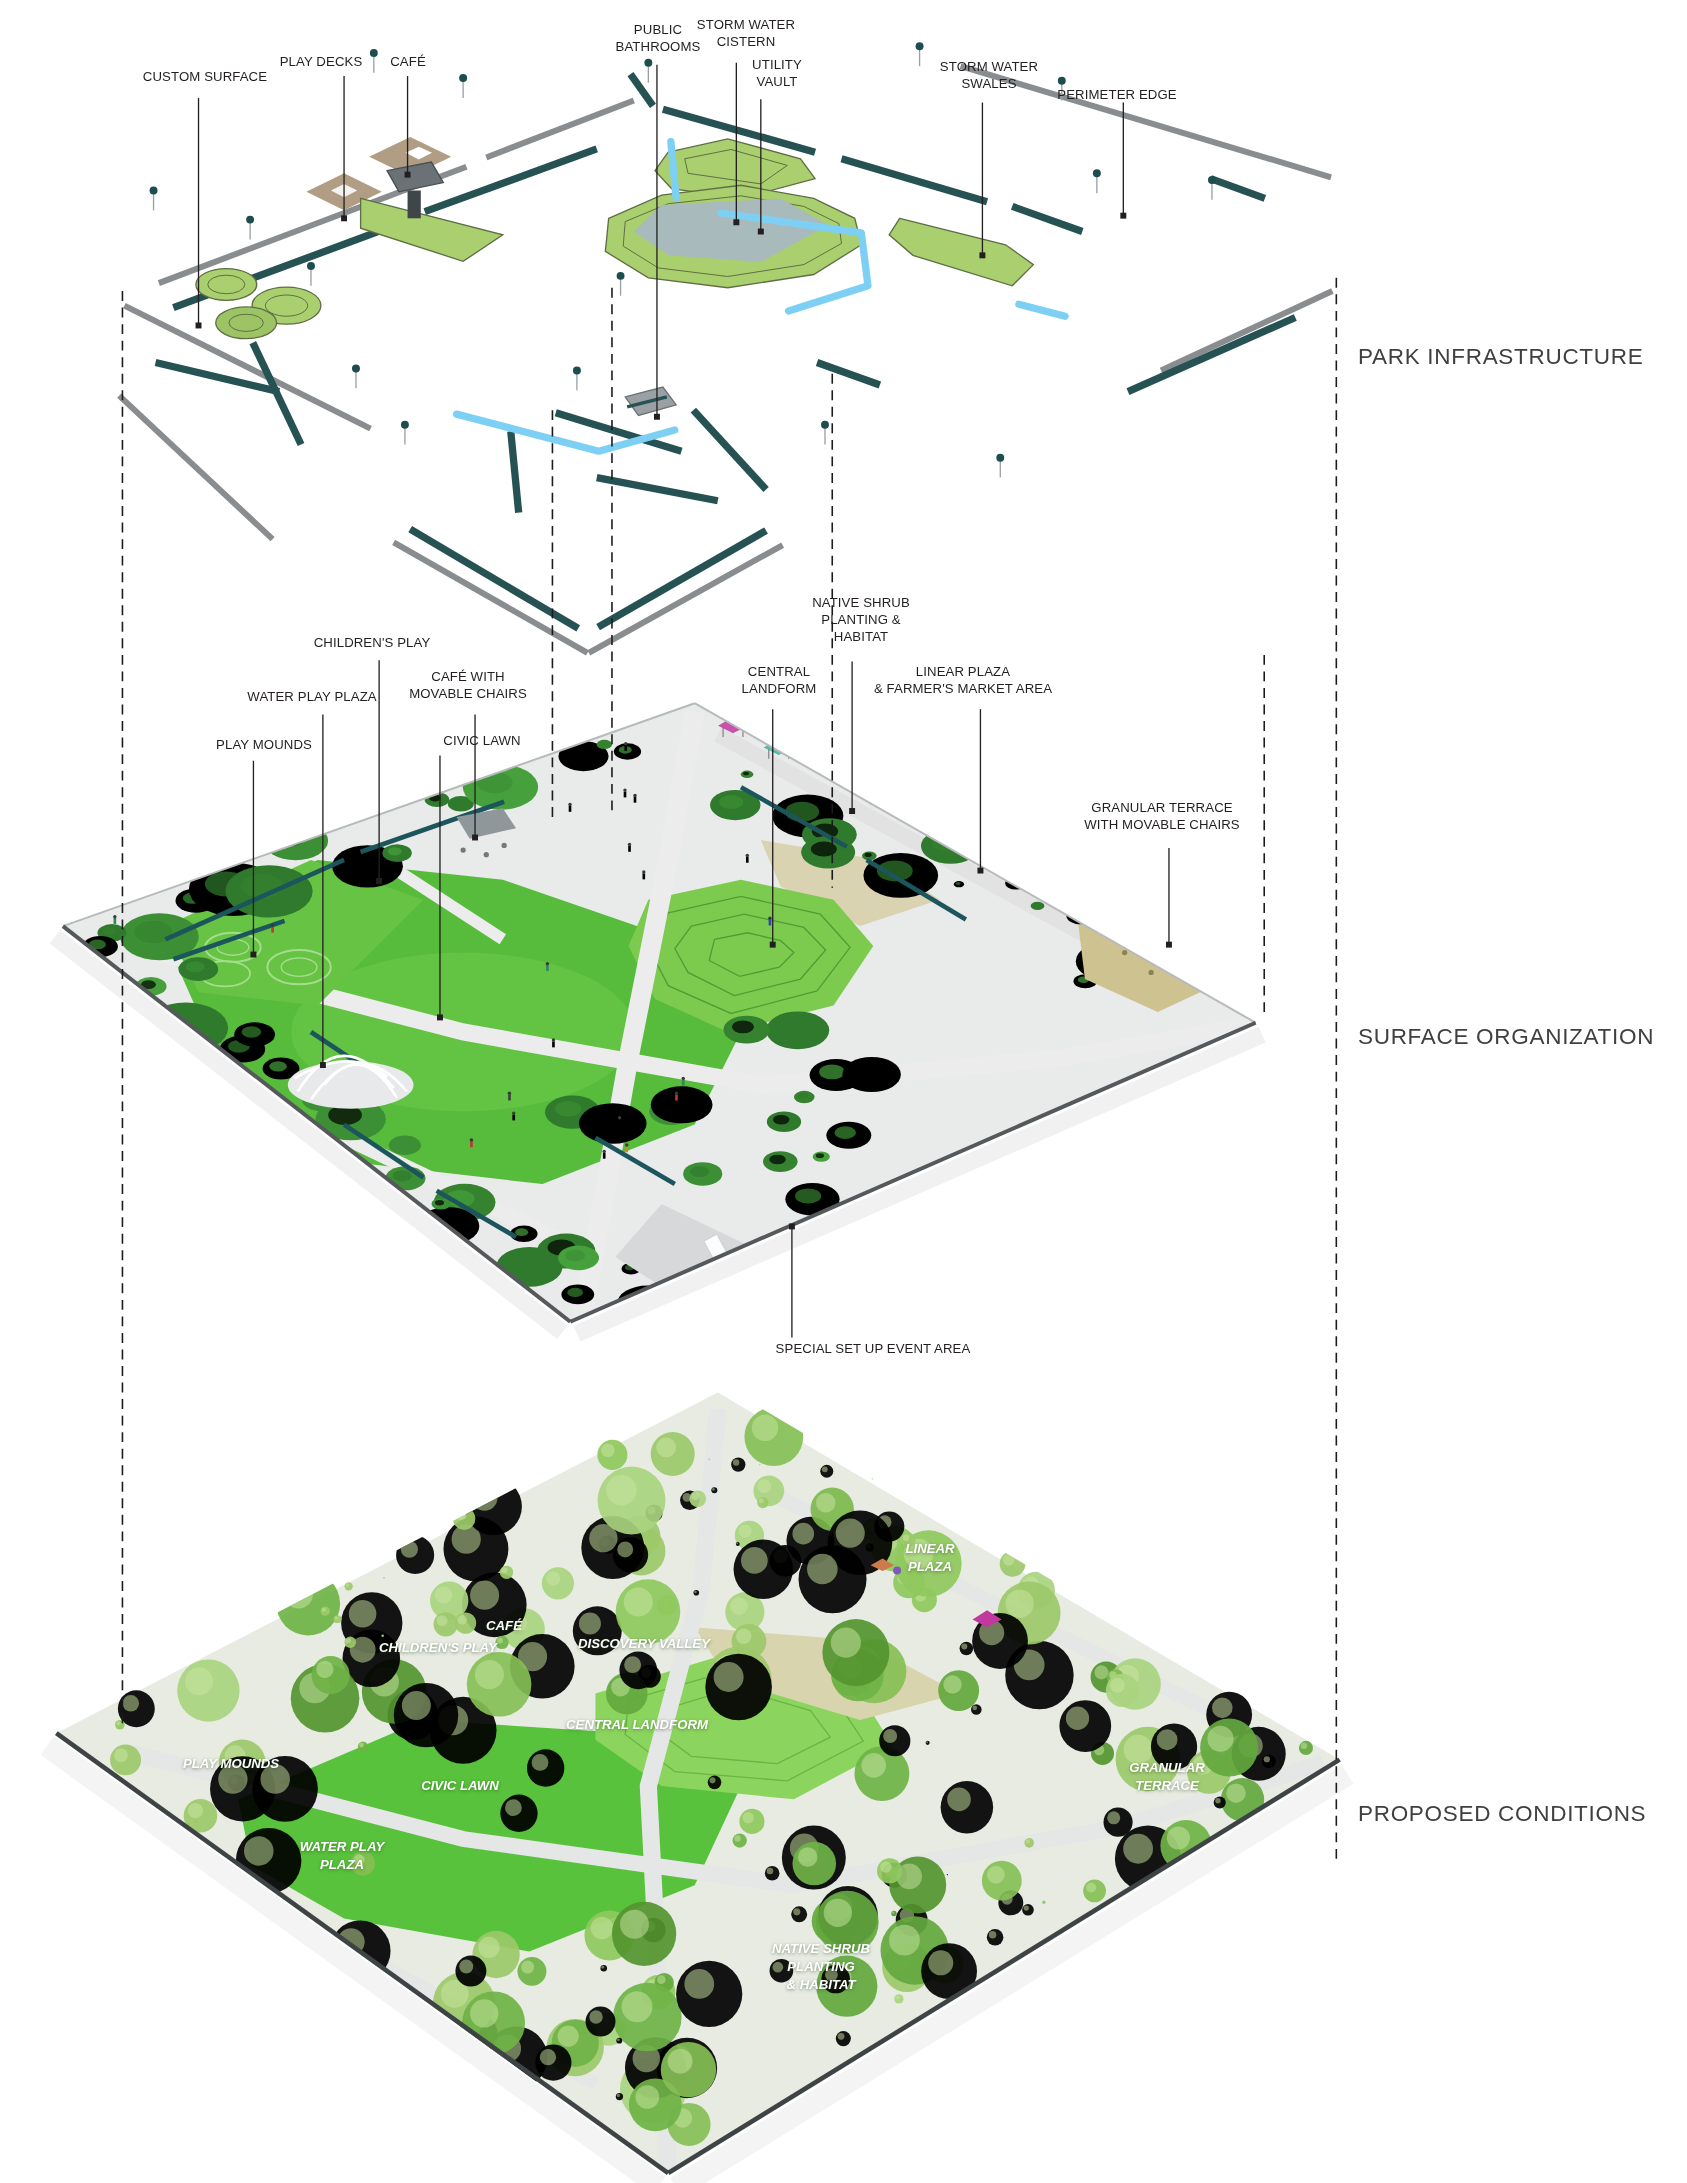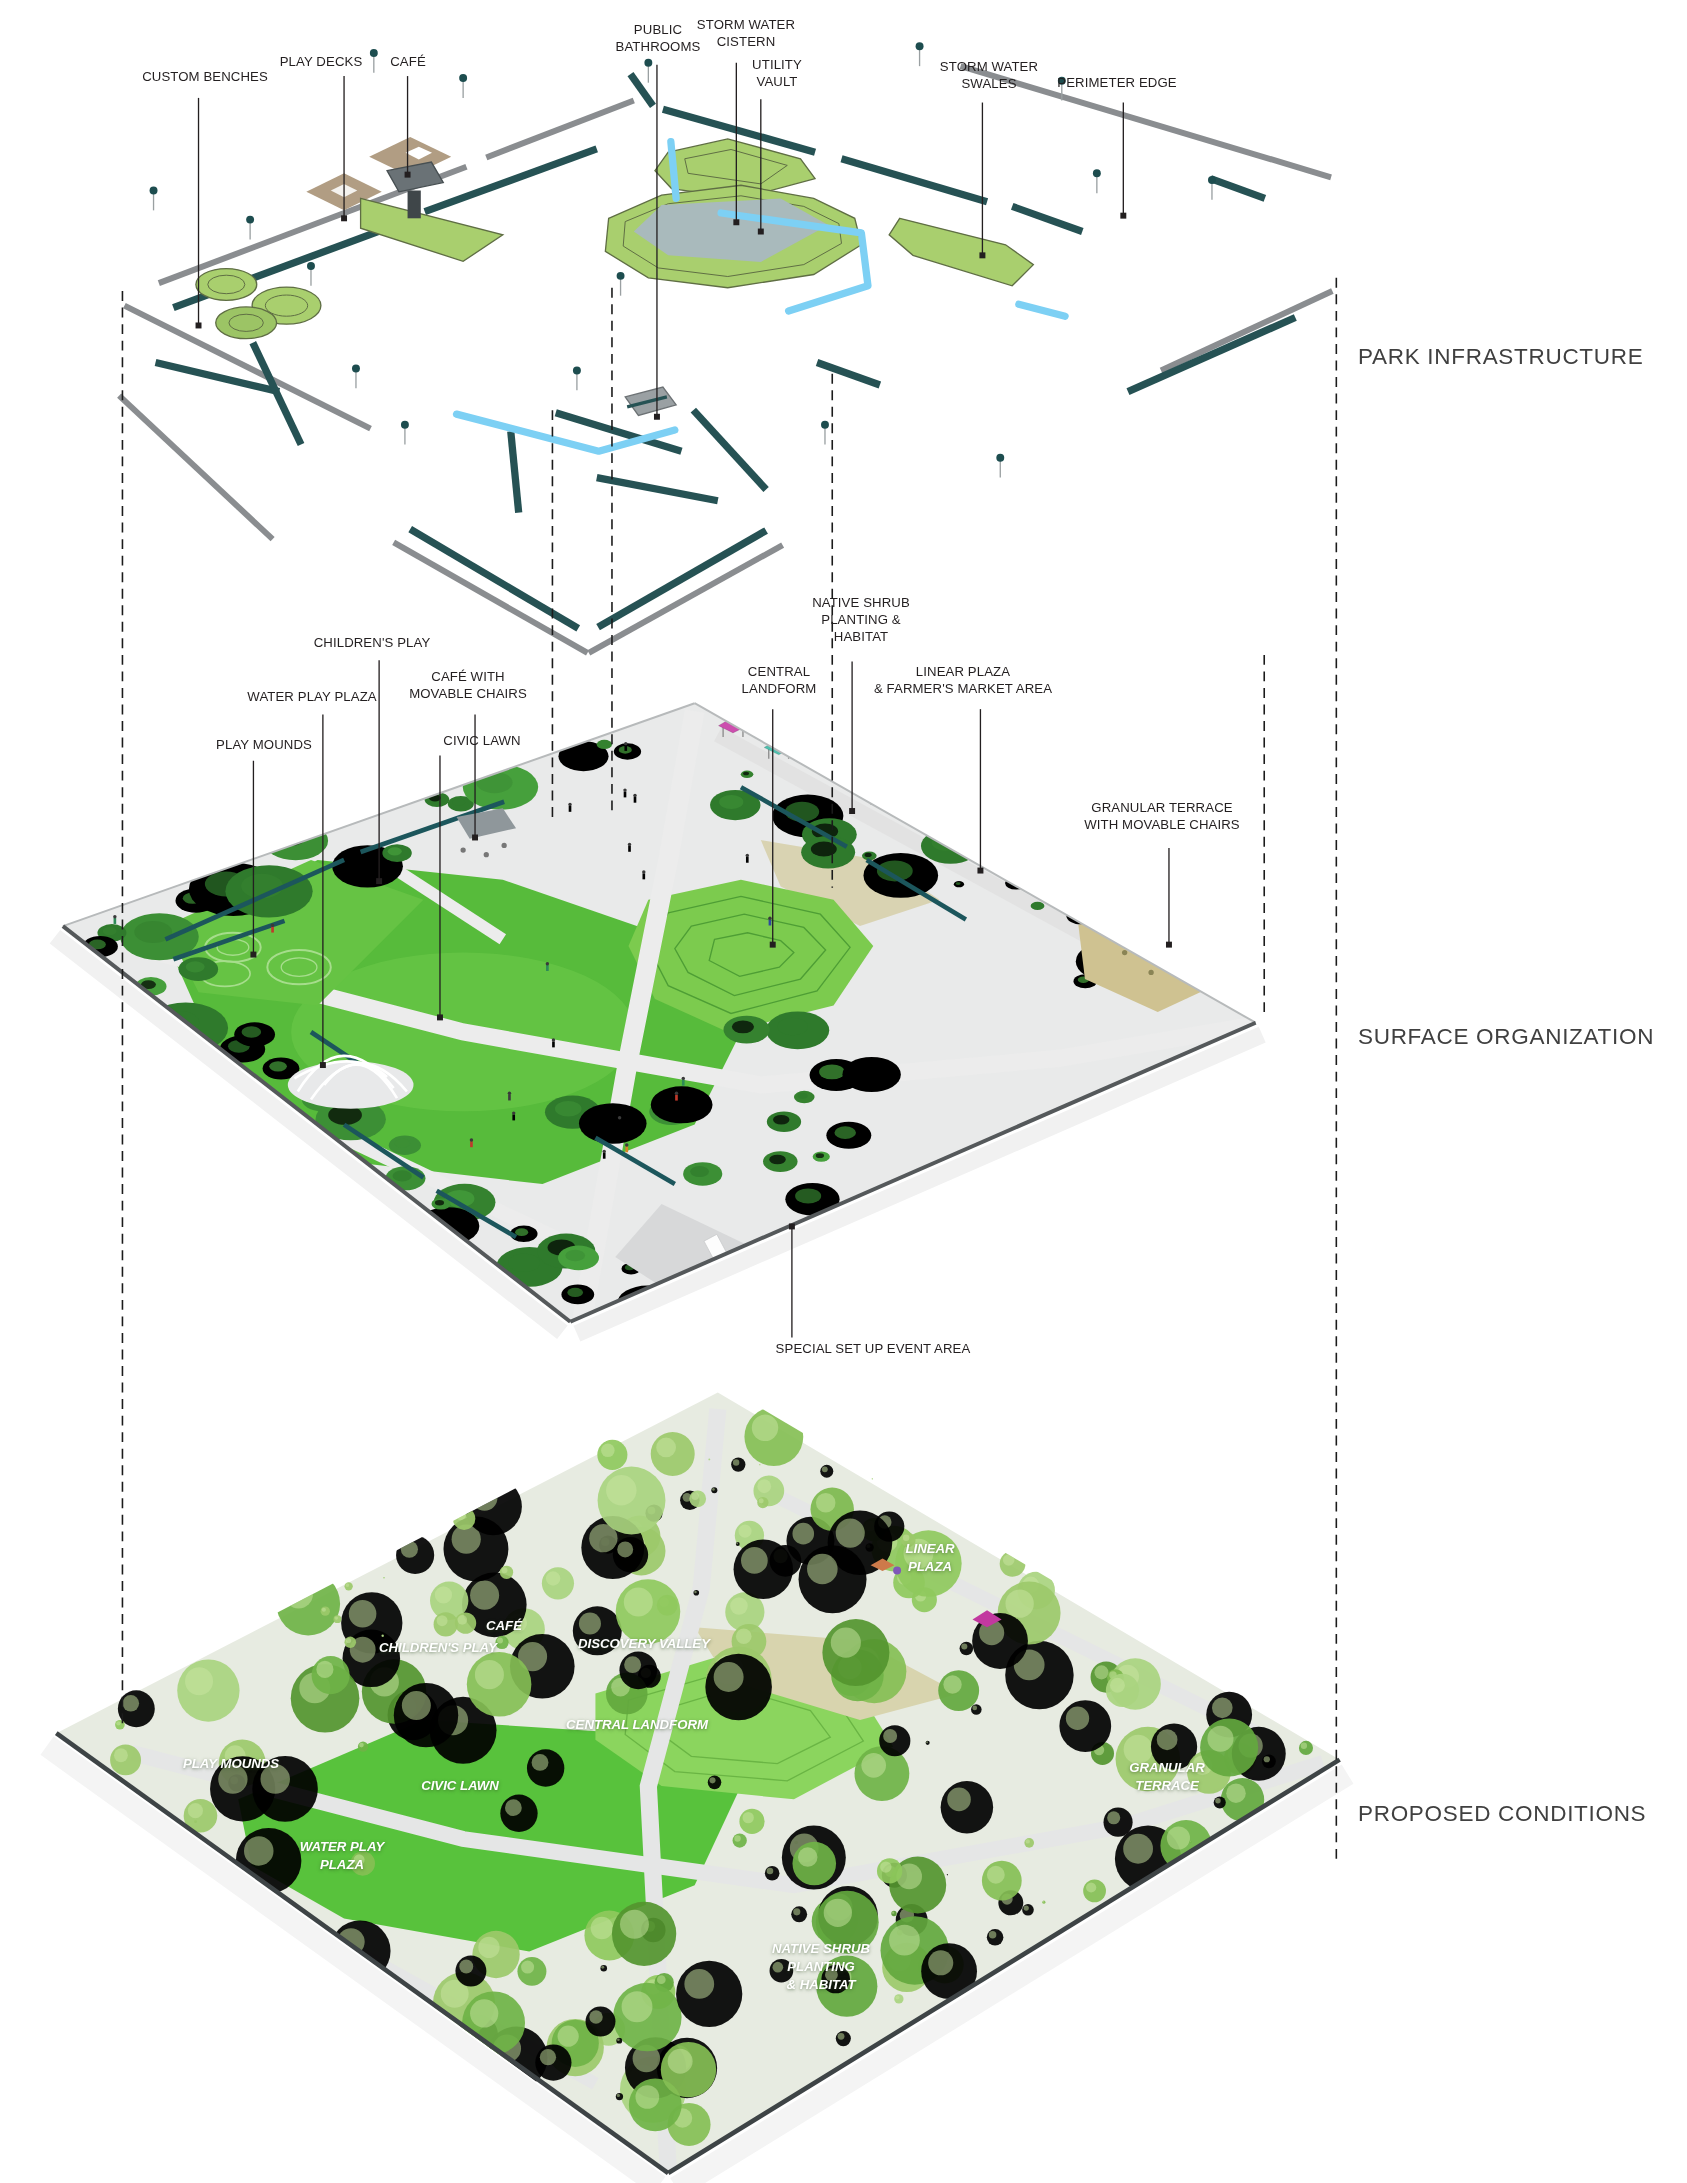--- a/index.html
+++ b/index.html
@@ -1026,32 +1026,32 @@
         <rect x="1762.5" y="1423.5" width="9" height="9" fill="#231f20"></rect>
         <line x1="1197" y1="2022" x2="1197" y2="1854" stroke="#231f20" stroke-width="2"></line>
         <rect x="1192.5" y="1849.5" width="9" height="9" fill="#231f20"></rect>
       </g>
 </svg>
 
 <div class="stitle" style="left:1358px;top:344px">PARK INFRASTRUCTURE</div>
 <div class="stitle" style="left:1358px;top:1024px">SURFACE ORGANIZATION</div>
 <div class="stitle" style="left:1358px;top:1801px">PROPOSED CONDITIONS</div>
 
-<div class="lbl" style="left:205px;top:68px">CUSTOM BENCHES</div>
+<div class="lbl" style="left:205px;top:68px">CUSTOM SURFACE</div>
 <div class="lbl" style="left:321px;top:53px">PLAY DECKS</div>
 <div class="lbl" style="left:408px;top:53px">CAFÉ</div>
 <div class="lbl" style="left:658px;top:21px">PUBLIC
 BATHROOMS</div>
 <div class="lbl" style="left:746px;top:16px">STORM WATER
 CISTERN</div>
 <div class="lbl" style="left:777px;top:56px">UTILITY
 VAULT</div>
 <div class="lbl" style="left:989px;top:58px">STORM WATER
 SWALES</div>
-<div class="lbl" style="left:1117px;top:74px">PERIMETER EDGE</div>
+<div class="lbl" style="left:1117px;top:86px">PERIMETER EDGE</div>
 
 <div class="lbl" style="left:372px;top:634px">CHILDREN'S PLAY</div>
 <div class="lbl" style="left:312px;top:688px">WATER PLAY PLAZA</div>
 <div class="lbl" style="left:468px;top:668px">CAFÉ WITH
 MOVABLE CHAIRS</div>
 <div class="lbl" style="left:482px;top:732px">CIVIC LAWN</div>
 <div class="lbl" style="left:264px;top:736px">PLAY MOUNDS</div>
 <div class="lbl" style="left:779px;top:663px">CENTRAL
 LANDFORM</div>
 <div class="lbl" style="left:861px;top:594px">NATIVE SHRUB

